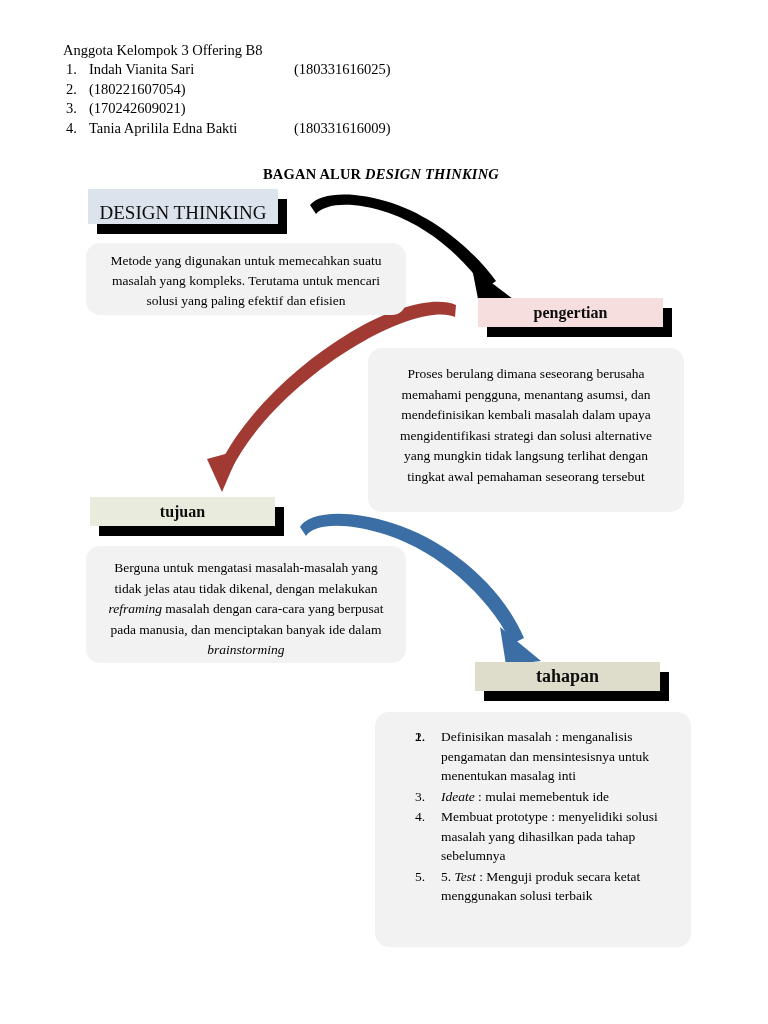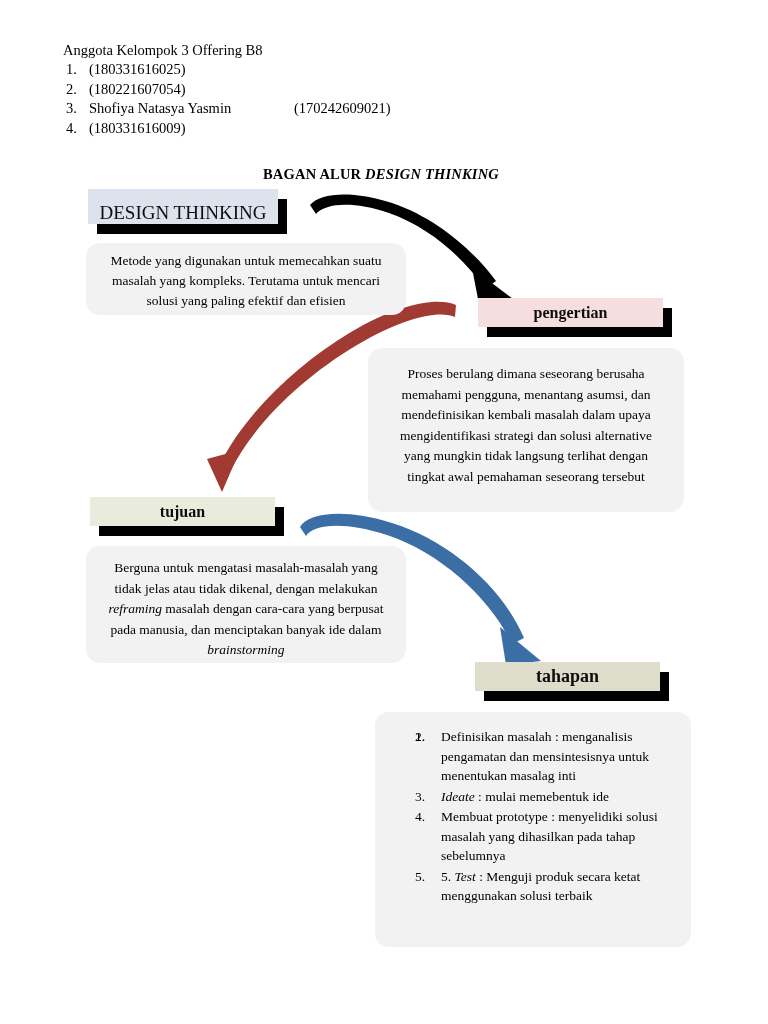--- a/index.html
+++ b/index.html
@@ -218,33 +218,34 @@
   }
 </style>
 </head>
 <body>
 
 <div id="members">
   <div class="hdr">Anggota Kelompok 3 Offering B8</div>
 
   <div class="row">
     <span class="num">1.</span>
+    <span class="nm">Indah Vianita Sari</span>
     <span class="nim">(180331616025)</span>
   </div>
   <div class="row">
     <span class="num">2.</span>
     <span class="nim">(180221607054)</span>
   </div>
   <div class="row">
     <span class="num">3.</span>
-    <span class="nm">Shofiya Natasya Yasmin</span>
     <span class="nim">(170242609021)</span>
   </div>
   <div class="row">
     <span class="num">4.</span>
+    <span class="nm">Tania Aprilila Edna Bakti</span>
     <span class="nim">(180331616009)</span>
   </div>
 </div>
 
 <div id="chart-title"><span>BAGAN ALUR </span><span class="ital">DESIGN THINKING</span></div>
 
 <svg id="arrows" viewBox="0 0 768 1024">
 
   <g>
     <path d="M310,205

